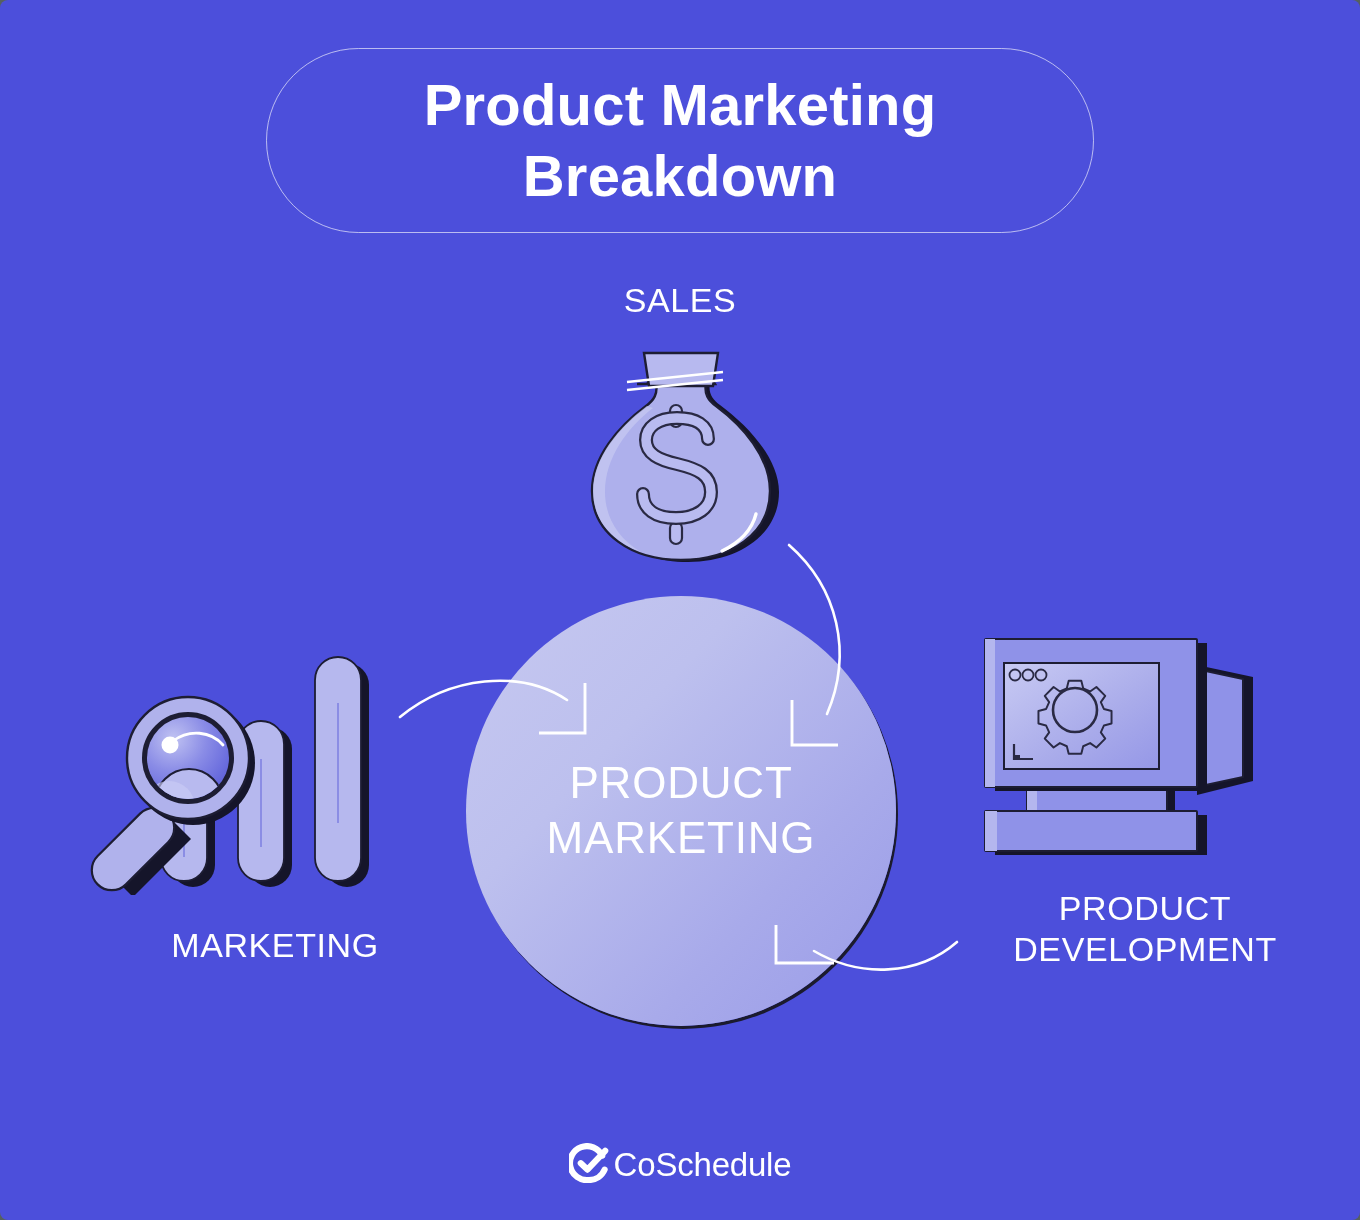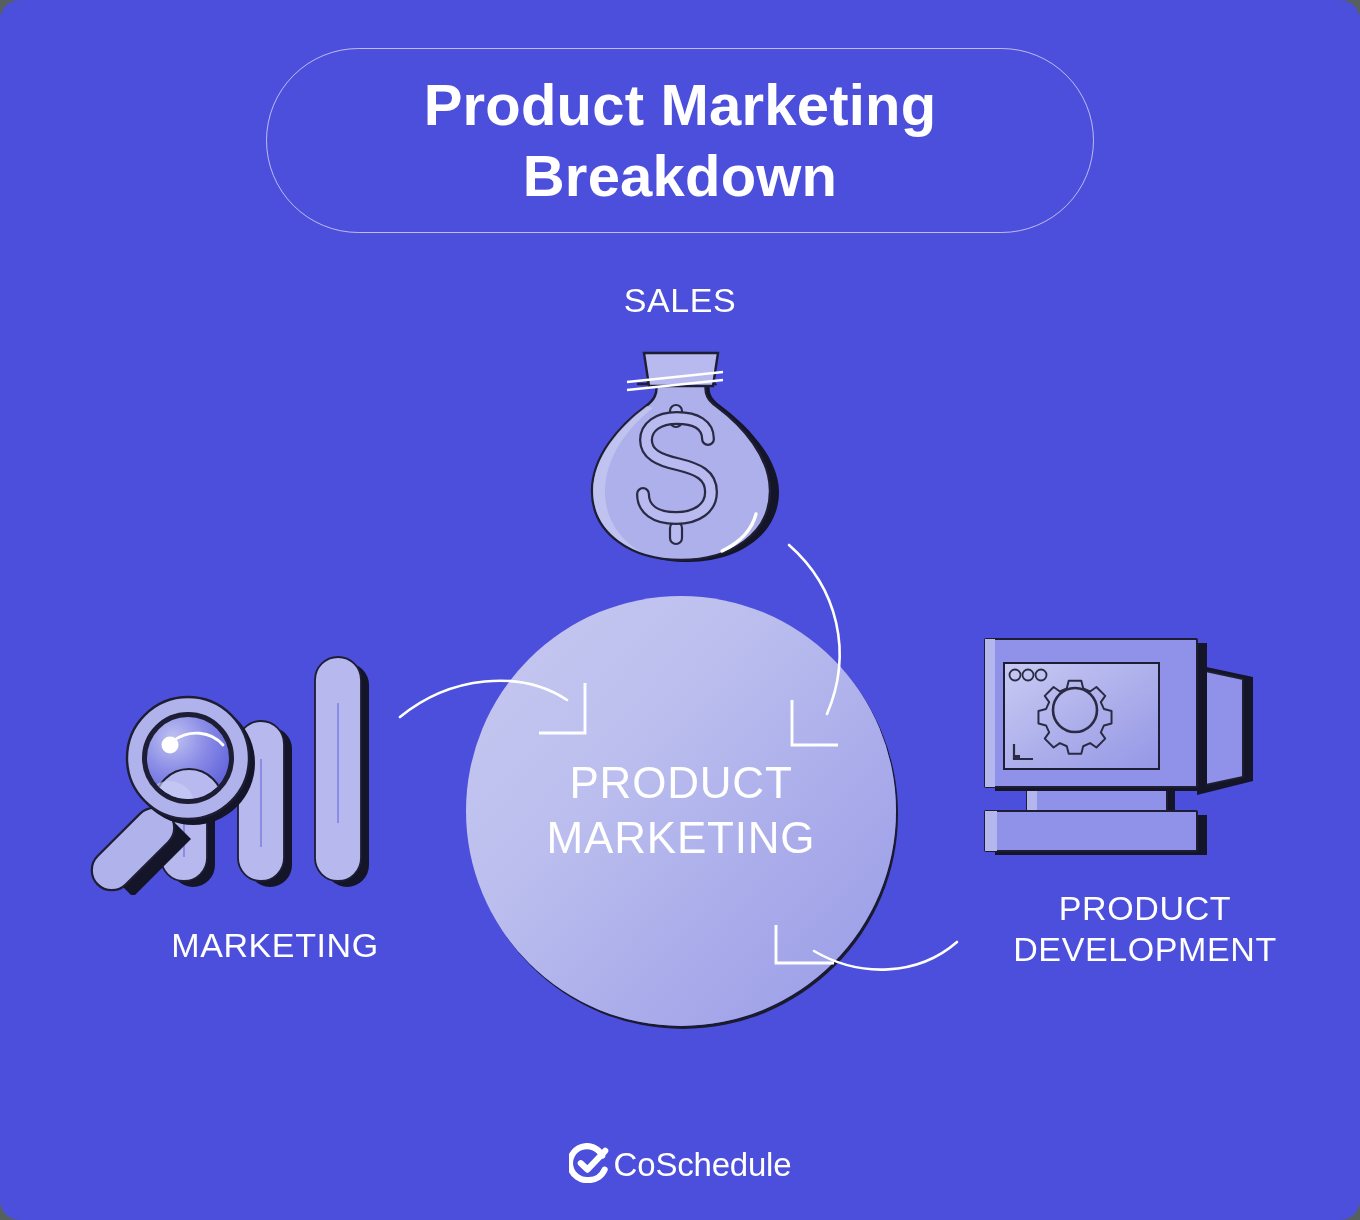--- a/index.html
+++ b/index.html
@@ -3,21 +3,21 @@
 <meta charset="utf-8">
 <style>
   * { margin:0; padding:0; box-sizing:border-box; }
   html,body { width:1360px; height:1220px; background:#56605f; }
   body { font-family:"Liberation Sans", sans-serif; }
 
   #canvas{
     position:relative;
     width:1360px; height:1220px;
     background:#4c4fdb;
-    border-radius:20px;
+    border-radius:8px;
     overflow:hidden;
   }
 
   
   #title-pill{
     position:absolute; left:266px; top:48px;
     width:828px; height:185px;
     border:1.6px solid rgba(255,255,255,.62);
     border-radius:96px;
     display:flex; align-items:center; justify-content:center;

